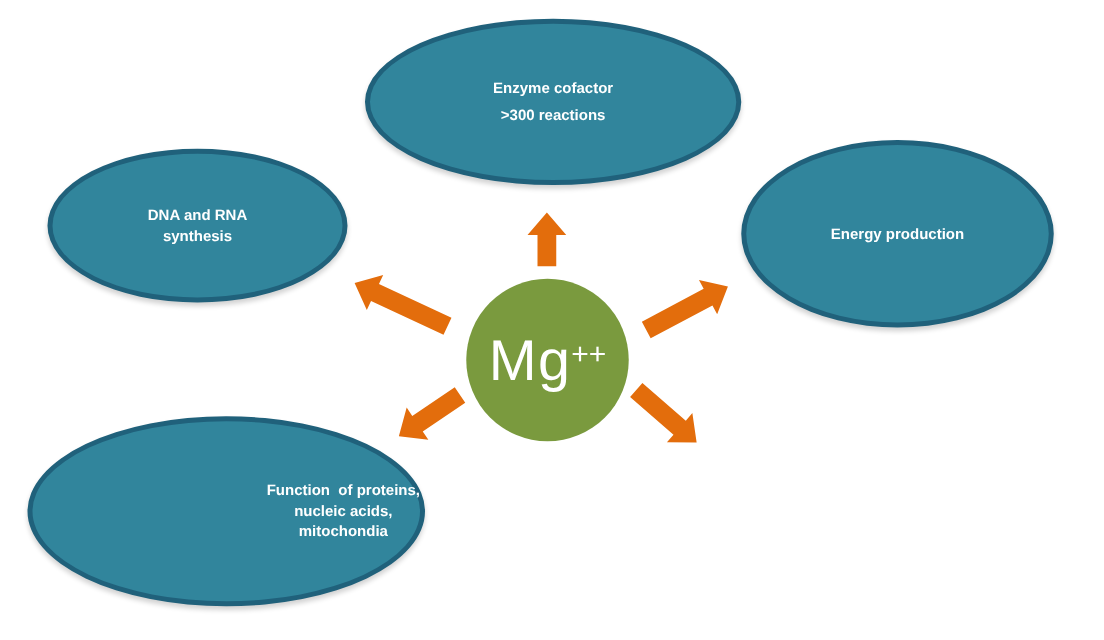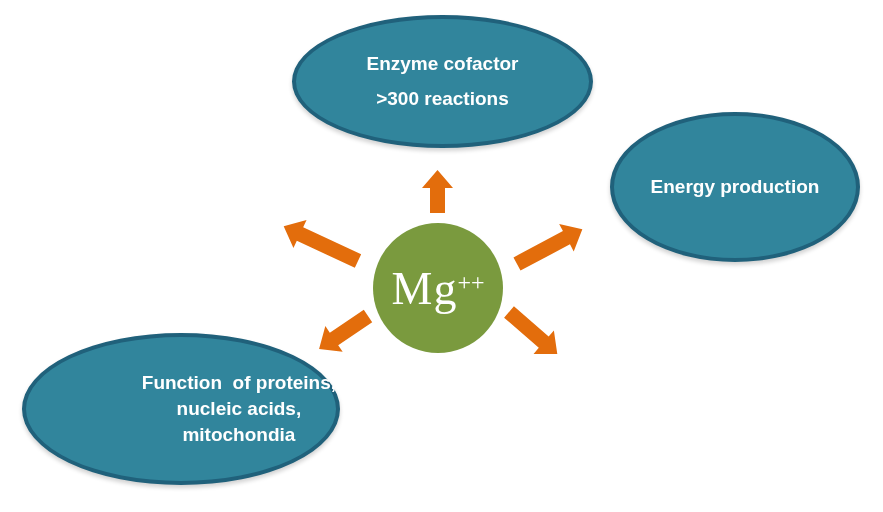--- a/index.html
+++ b/index.html
@@ -4,48 +4,52 @@
 <style>
   html,body{margin:0;padding:0;background:#fff;}
   .canvas{
     position:relative;width:883px;height:512px;background:#ffffff;
     font-family:"Liberation Sans",sans-serif;overflow:hidden;
   }
   .node{
     position:absolute;box-sizing:border-box;
     background:#31859c;border:4px solid #20617b;border-radius:50%;
     display:flex;align-items:center;justify-content:center;
-    text-align:center;color:#ffffff;font-weight:bold;font-size:19px;line-height:1.38;
+    text-align:center;color:#ffffff;font-weight:bold;font-size:12px;line-height:1.38;
     box-shadow:0 3px 4px rgba(0,0,0,0.18);
   }
   .node-text{white-space:pre-wrap;}
   .node-top{left:292px;top:15px;width:301px;height:133px;line-height:1.8;}
   .node-ul {left:38px;top:119px;width:240px;height:123px;}
-  .node-ur {left:610px;top:112px;width:250px;height:150px;}
+  .node-ur {left:593px;top:112px;width:250px;height:150px;}
   .node-ll {left:22px;top:333px;width:318px;height:152px;justify-content:flex-end;}
   .node-lr {left:548px;top:341px;width:319px;height:149px;}
   .center{
     position:absolute;left:373px;top:223px;width:130px;height:130px;
     border-radius:50%;background:#7a9a3e;
     display:flex;align-items:center;justify-content:center;
-    color:#ffffff;font-size:46px;font-weight:400;letter-spacing:1px;font-family:Liberation Serif, serif;
+    color:#ffffff;font-size:46px;font-weight:400;letter-spacing:1px;
   }
   .center .sup{font-size:24px;position:relative;top:-0.55em;letter-spacing:0;}
   .arrows{position:absolute;left:0;top:0;width:883px;height:512px;}
 </style>
 </head>
 <body>
 
 <div class="canvas">
 
   <div class="node node-top">
     <span class="node-text">Enzyme cofactor
 &gt;300 reactions</span>
   </div>
 
+  <div class="node node-ul">
+    <span class="node-text">DNA and RNA
+synthesis</span>
+  </div>
 
   <div class="node node-ur">
     <span class="node-text">Energy production</span>
   </div>
 
   <div class="node node-ll">
     <span class="node-text">Function  of proteins,
 nucleic acids,
 mitochondia</span>
   </div>

